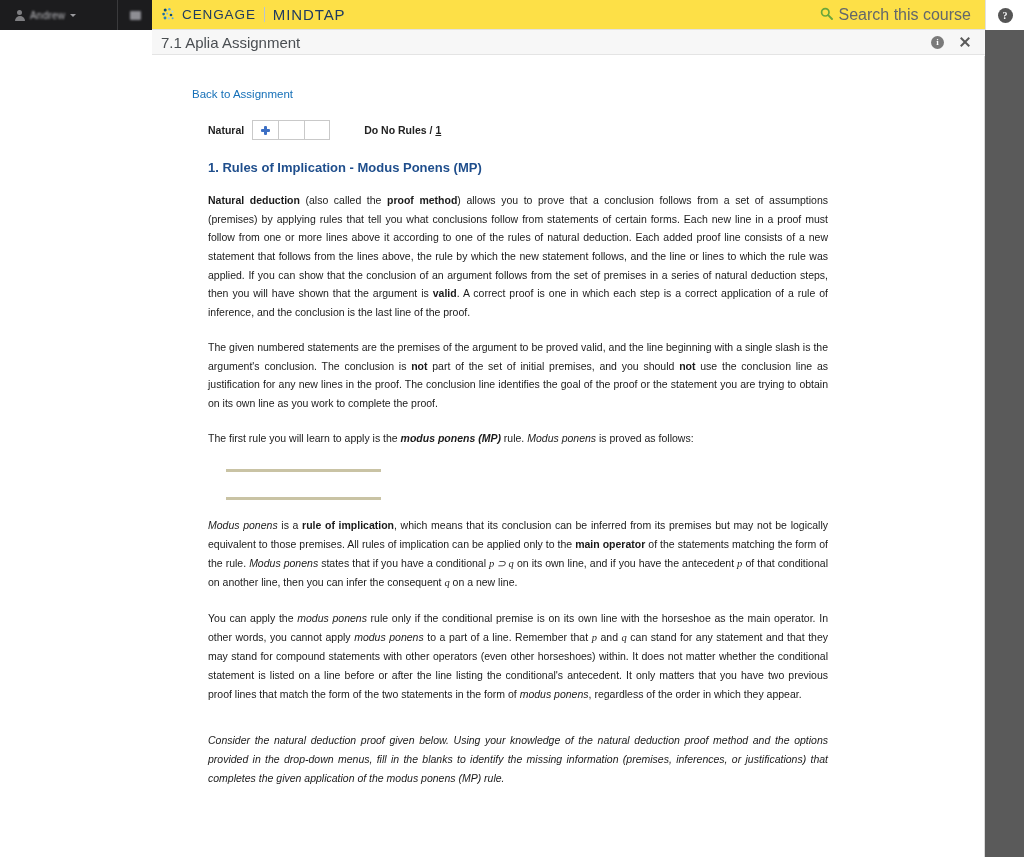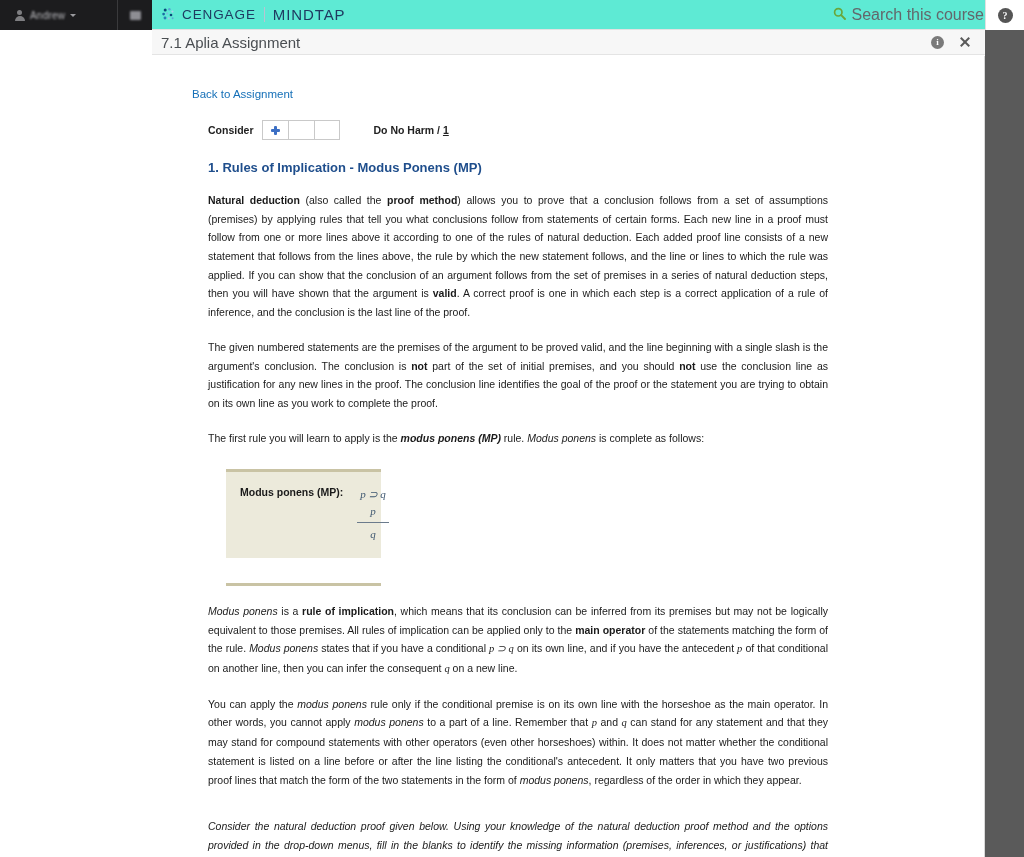--- a/index.html
+++ b/index.html
@@ -46,22 +46,22 @@
   .collapse-btn {
     width: 34px; height: 30px; display: flex; align-items: center; justify-content: center;
   }
   .collapse-glyph {
     width: 11px; height: 9px; background: #8e8e93; border-radius: 1px;
     filter: blur(0.9px);
   }
 
   
   .header {
-    position: absolute; left: 152px; top: 0; right: 26px; height: 30px;
-    background: #5eead4; border-bottom: 1px solid #e2e2e2;
+    position: absolute; left: 152px; top: 0; right: 39px; height: 30px;
+    background: #fde047; border-bottom: 1px solid #e2e2e2;
     display: flex; align-items: center;
   }
   .brand { display: flex; align-items: center; padding-left: 9px; gap: 6px; }
   .brand-mark { width: 15px; height: 15px; position: relative; }
   .brand-txt {
     font-size: 13.5px; color: #1f3b61; letter-spacing: .9px; font-weight: 400;
   }
   .brand-sep { width: 1px; height: 15px; background: #b8c4d2; margin: 0 2px; }
   .brand-txt2 {
     font-size: 15px; color: #1f3b61; letter-spacing: .9px; font-weight: 400;
@@ -241,57 +241,49 @@
       <span class="icon-close"></span>
     </div>
   </div>
 
   <div class="content">
     <div class="content-inner">
 
       <a class="back-link" href="#">Back to Assignment</a>
 
       <div class="attempts-row">
-        <span class="attempts-label">Consider</span>
+        <span class="attempts-label">Natural</span>
         <div class="att-boxes">
           <div class="att-box">
             <span class="att-marker"></span>
           </div>
           <div class="att-box"></div>
           <div class="att-box"></div>
         </div>
         <span class="att-right">
-          <span>Do No Harm /</span>
+          <span>Do No Rules /</span>
           <span class="score-link">1</span>
         </span>
       </div>
 
       <div class="q-title">1. Rules of Implication - Modus Ponens (MP)</div>
 
       <div class="body-col">
 
         <p class="bt first"><b>Natural deduction</b><span> (also called the </span><b>proof method</b><span>) allows you to prove that a conclusion follows from a set of assumptions (premises) by applying rules that tell you what conclusions follow from statements of certain forms. Each new line in a proof must follow from one or more lines above it according to one of the rules of natural deduction. Each added proof line consists of a new statement that follows from the lines above, the rule by which the new statement follows, and the line or lines to which the rule was applied. If you can show that the conclusion of an argument follows from the set of premises in a series of natural deduction steps, then you will have shown that the argument is </span><b>valid</b><span>. A correct proof is one in which each step is a correct application of a rule of inference, and the conclusion is the last line of the proof.</span></p>
 
         <p class="bt"><span>The given numbered statements are the premises of the argument to be proved valid, and the line beginning with a single slash is the argument's conclusion. The conclusion is </span><b>not</b><span> part of the set of initial premises, and you should </span><b>not</b><span> use the conclusion line as justification for any new lines in the proof. The conclusion line identifies the goal of the proof or the statement you are trying to obtain on its own line as you work to complete the proof.</span></p>
 
-        <p class="bt"><span>The first rule you will learn to apply is the </span><span class="bi">modus ponens (MP)</span><span> rule. </span><span class="it">Modus ponens</span><span> is complete as follows:</span></p>
+        <p class="bt"><span>The first rule you will learn to apply is the </span><span class="bi">modus ponens (MP)</span><span> rule. </span><span class="it">Modus ponens</span><span> is proved as follows:</span></p>
 
       </div>
 
       
       <div class="mp-wrap">
         <div class="mp-rule-top"></div>
-        <div class="mp-box">
-          <span class="mp-label">Modus ponens (MP):</span>
-          <span class="mp-formulas">
-            <span class="mp-f1">p ⊃ q</span>
-            <span class="mp-f2">p</span>
-            <span class="mp-f3">q</span>
-          </span>
-        </div>
         <div class="mp-rule-bot"></div>
       </div>
 
       <div class="body-col">
 
         <p class="bt"><span class="it">Modus ponens</span><span> is a </span><b>rule of implication</b><span>, which means that its conclusion can be inferred from its premises but may not be logically equivalent to those premises. All rules of implication can be applied only to the </span><b>main operator</b><span> of the statements matching the form of the rule. </span><span class="it">Modus ponens</span><span> states that if you have a conditional </span><span class="mathv">p ⊃ q</span><span> on its own line, and if you have the antecedent </span><span class="mathv">p</span><span> of that conditional on another line, then you can infer the consequent </span><span class="mathv">q</span><span> on a new line.</span></p>
 
         <p class="bt"><span>You can apply the </span><span class="it">modus ponens</span><span> rule only if the conditional premise is on its own line with the horseshoe as the main operator. In other words, you cannot apply </span><span class="it">modus ponens</span><span> to a part of a line. Remember that </span><span class="mathv">p</span><span> and </span><span class="mathv">q</span><span> can stand for any statement and that they may stand for compound statements with other operators (even other horseshoes) within. It does not matter whether the conditional statement is listed on a line before or after the line listing the conditional's antecedent. It only matters that you have two previous proof lines that match the form of the two statements in the form of </span><span class="it">modus ponens</span><span>, regardless of the order in which they appear.</span></p>
 
         <p class="bt it" style="margin-top:28px">Consider the natural deduction proof given below. Using your knowledge of the natural deduction proof method and the options provided in the drop-down menus, fill in the blanks to identify the missing information (premises, inferences, or justifications) that completes the given application of the modus ponens (MP) rule.</p>

